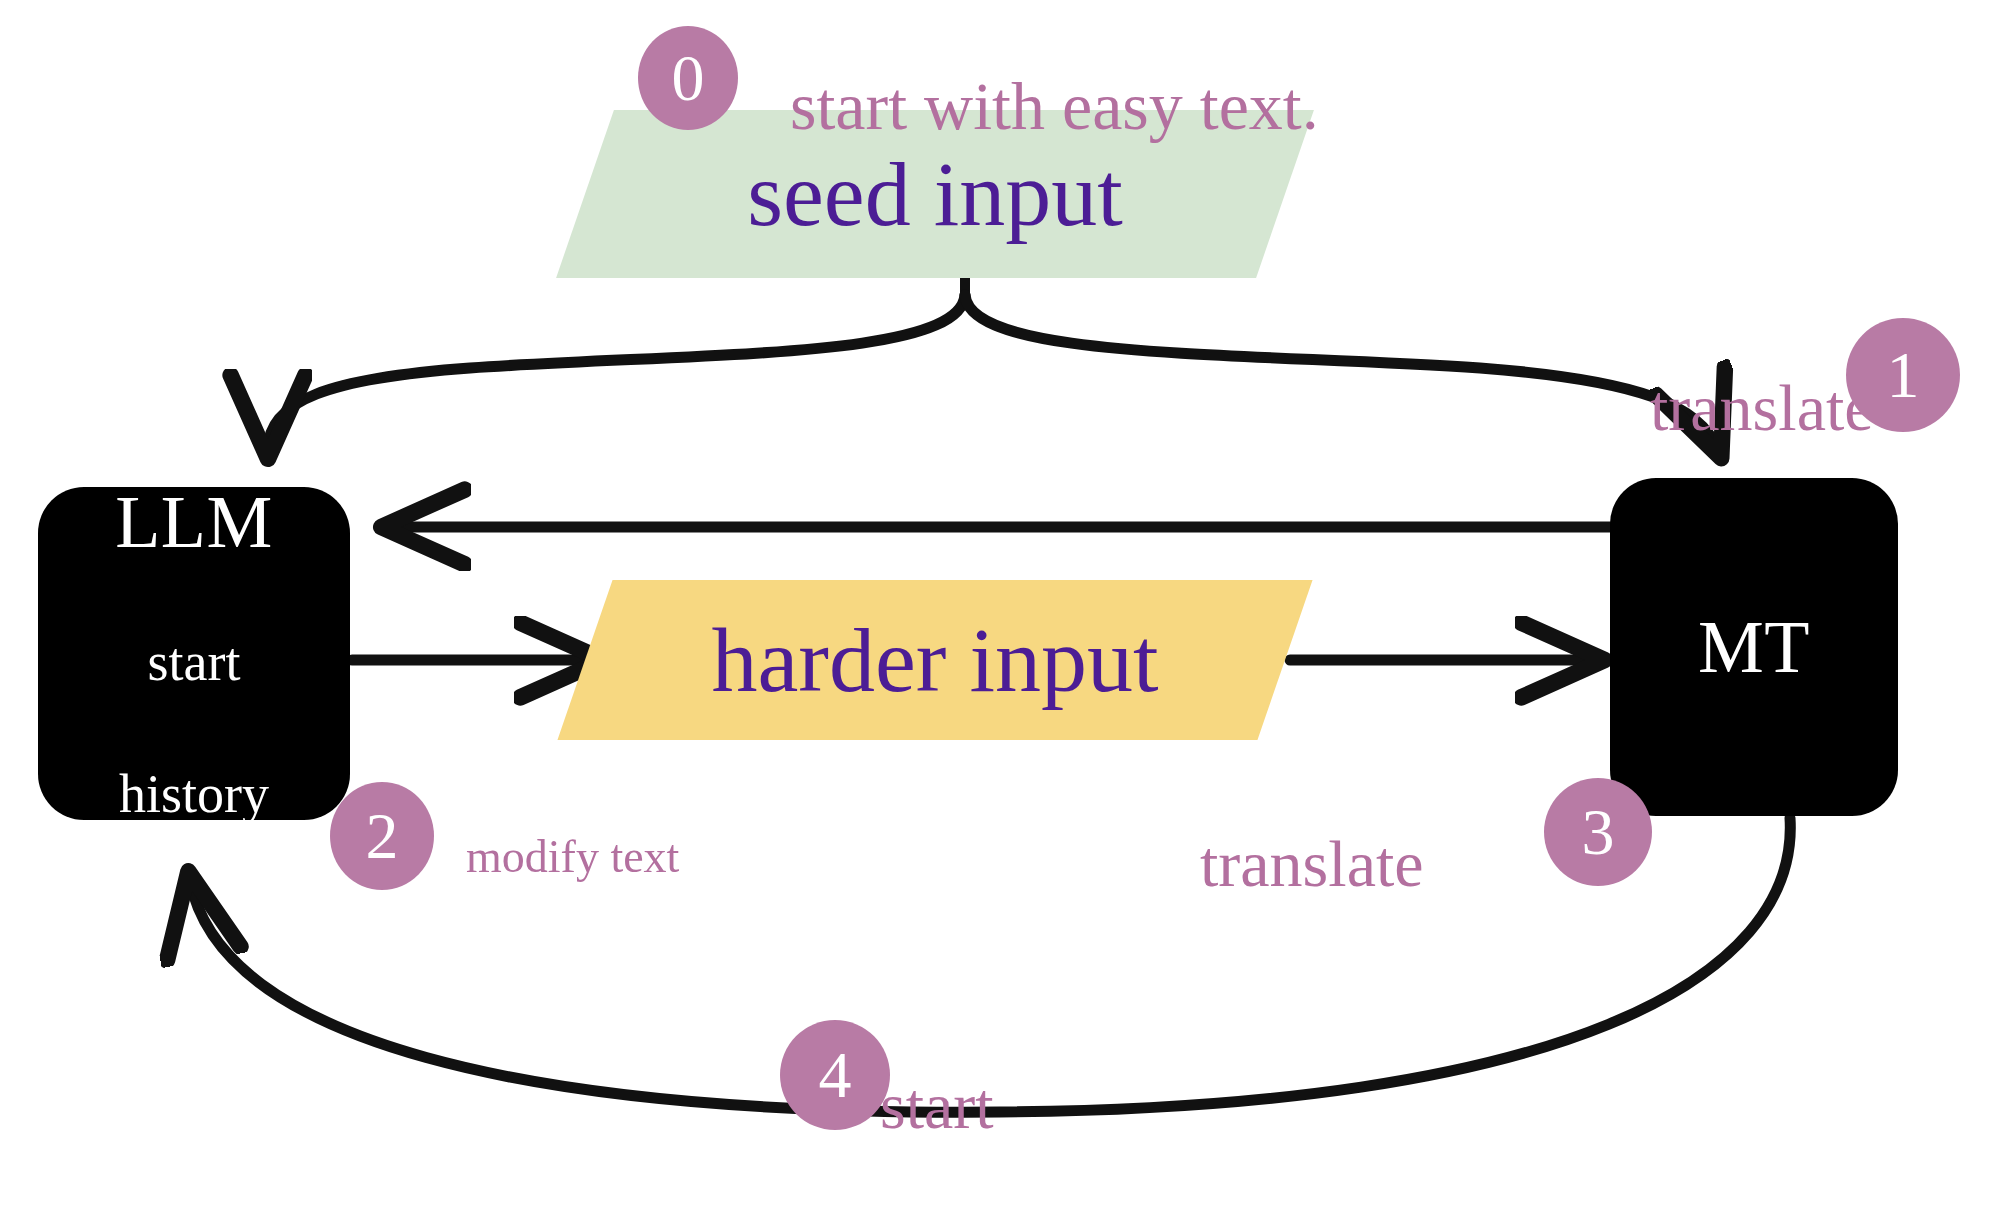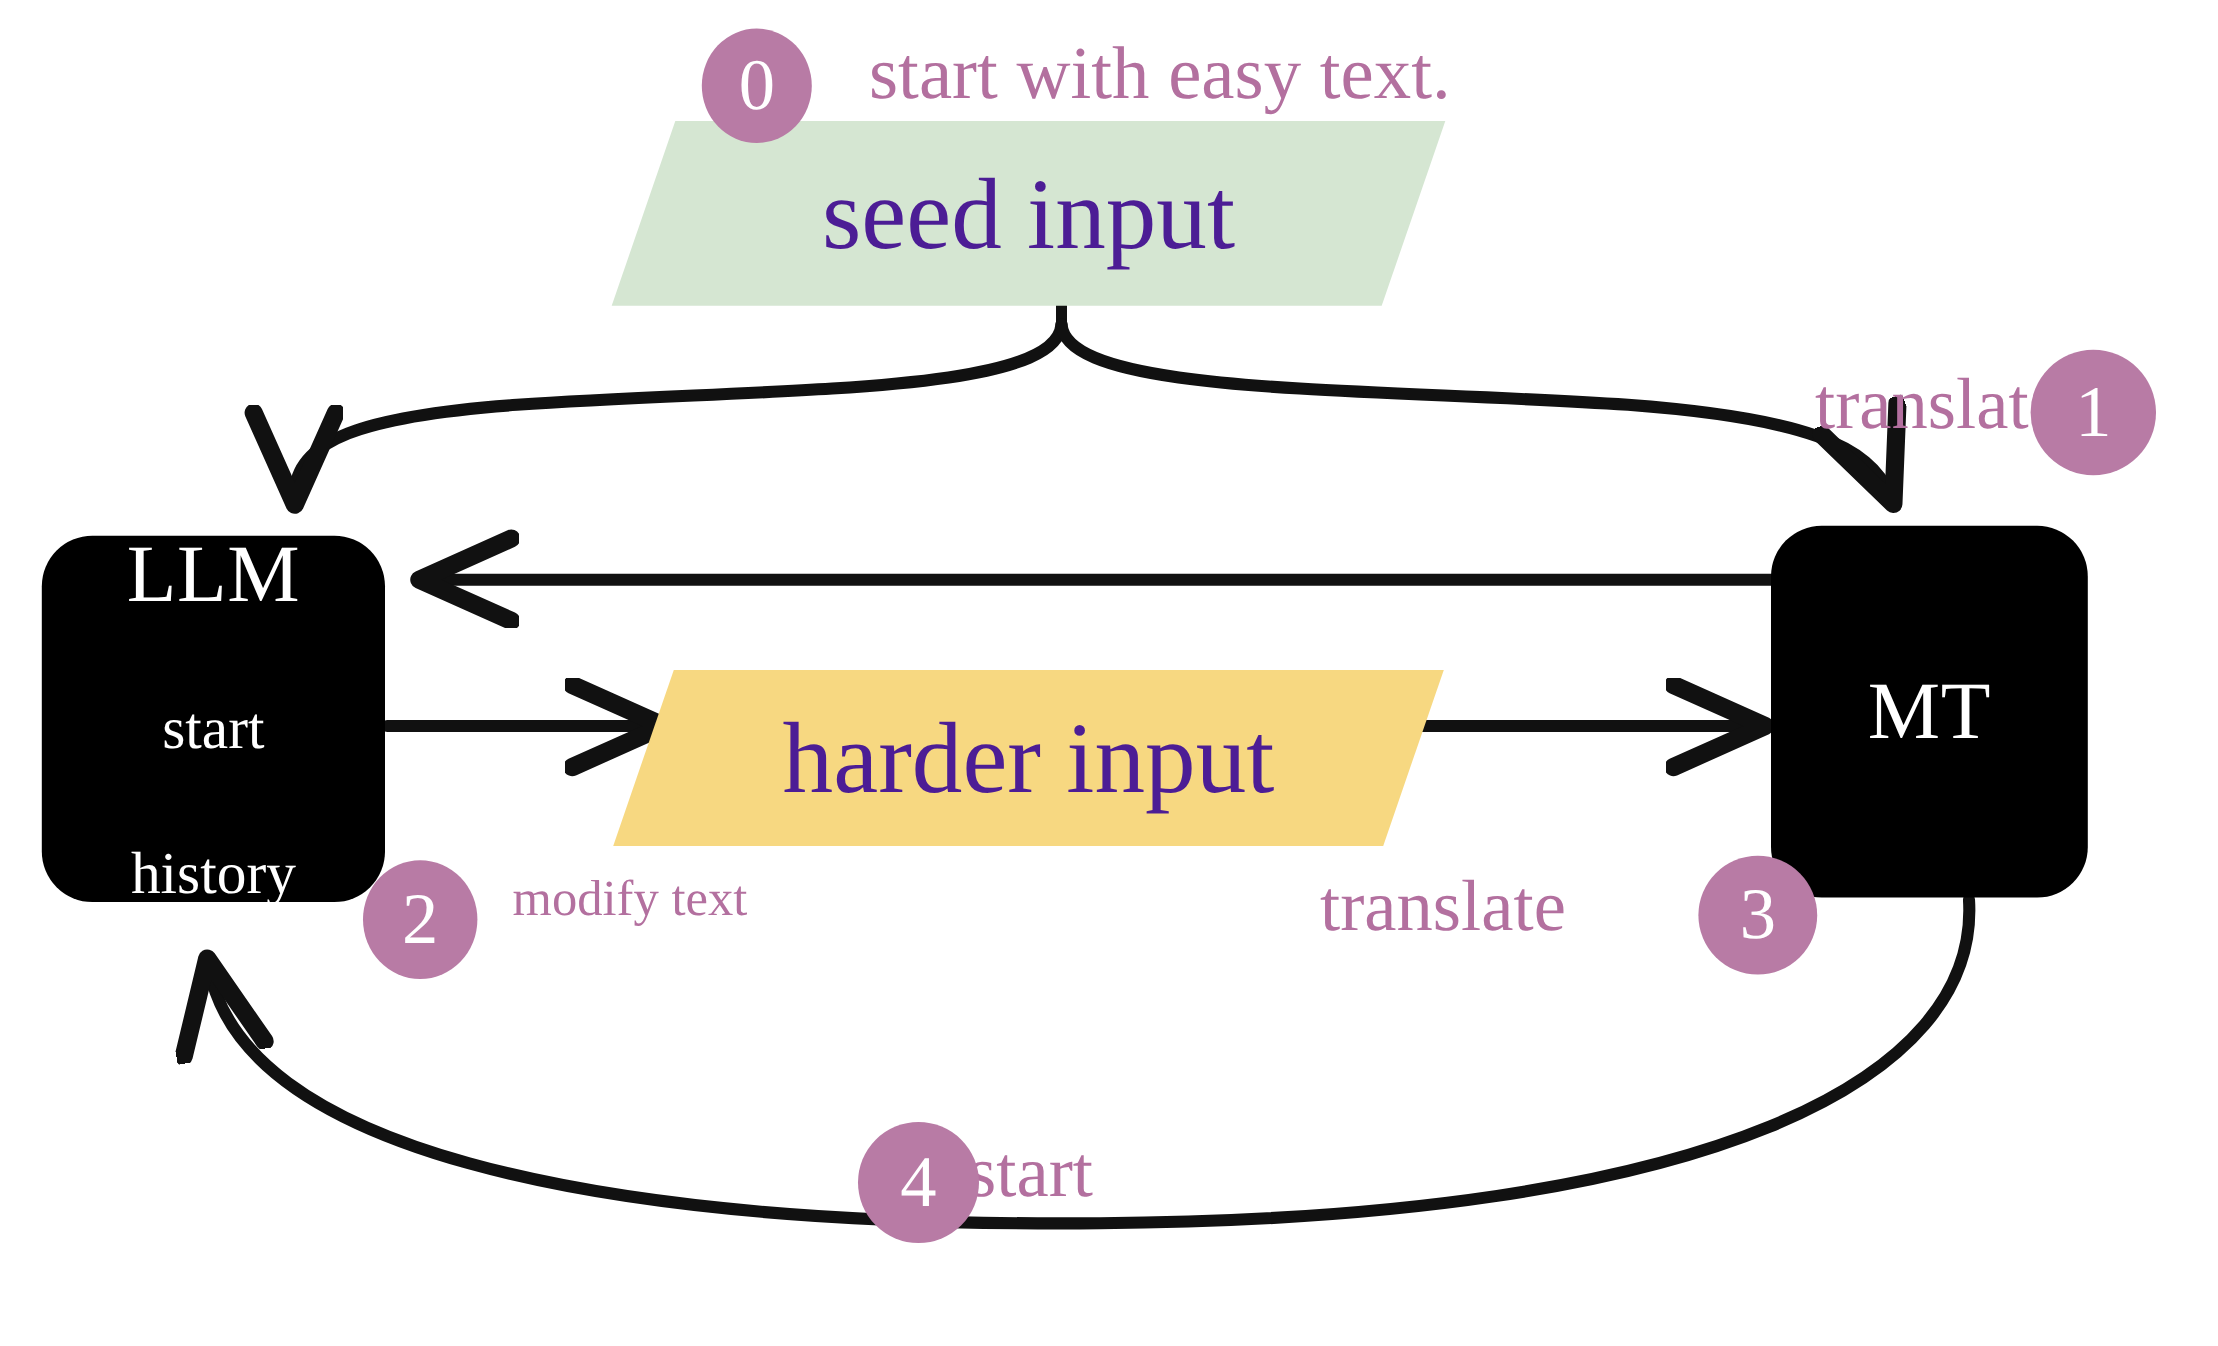--- a/index.html
+++ b/index.html
@@ -87,21 +87,20 @@
     height: 168px;
   }
   #para-seed .skin { background: #d5e6d2; }
   #para-seed .para-label { font-size: 92px; }
 
   #para-harder {
     left: 585px;
     top: 580px;
     width: 700px;
     height: 160px;
-    margin-top: 29px;
   }
   #para-harder .skin { background: #f7d881; }
   #para-harder .para-label { font-size: 92px; }
 
   
   .badge {
     position: absolute;
     background: #b87ba5;
     border-radius: 50%;
     color: #ffffff;
@@ -117,20 +116,21 @@
   #badge-2 { left: 330px; top: 782px;  width: 104px; height: 108px; }
   #badge-3 { left: 1544px; top: 778px; width: 108px; height: 108px; }
   #badge-4 { left: 780px; top: 1020px; width: 110px; height: 110px; }
 
   
   .annot {
     position: absolute;
     color: #b3709f;
     white-space: nowrap;
     z-index: 8;
+    margin-top: 40px;
   }
   #annot-0 { left: 790px;  top: 27px;   font-size: 68px; }
   #annot-1 { left: 1650px; top: 330px;  font-size: 66px; }
   #annot-2 { left: 466px;  top: 790px;  font-size: 46px; }
   #annot-3 { left: 1200px; top: 786px;  font-size: 66px; }
   #annot-4 { left: 880px;  top: 1028px; font-size: 66px; }
 </style>
 </head>
 <body>
 

